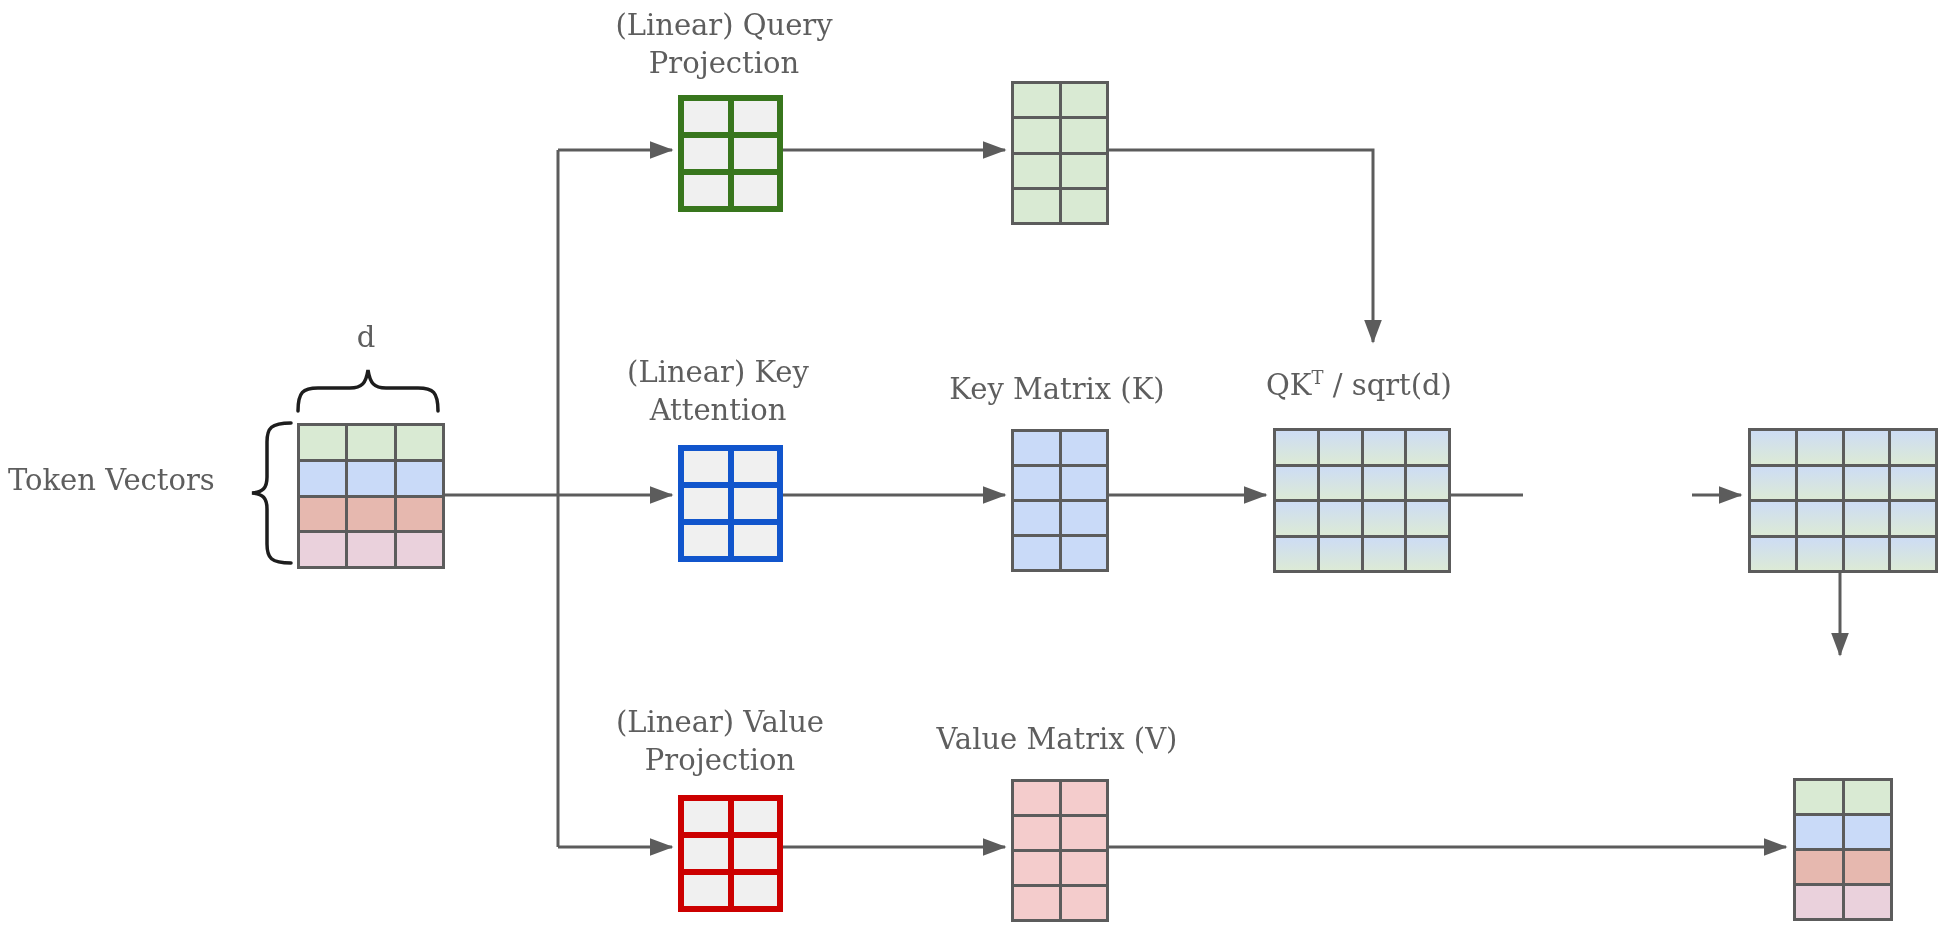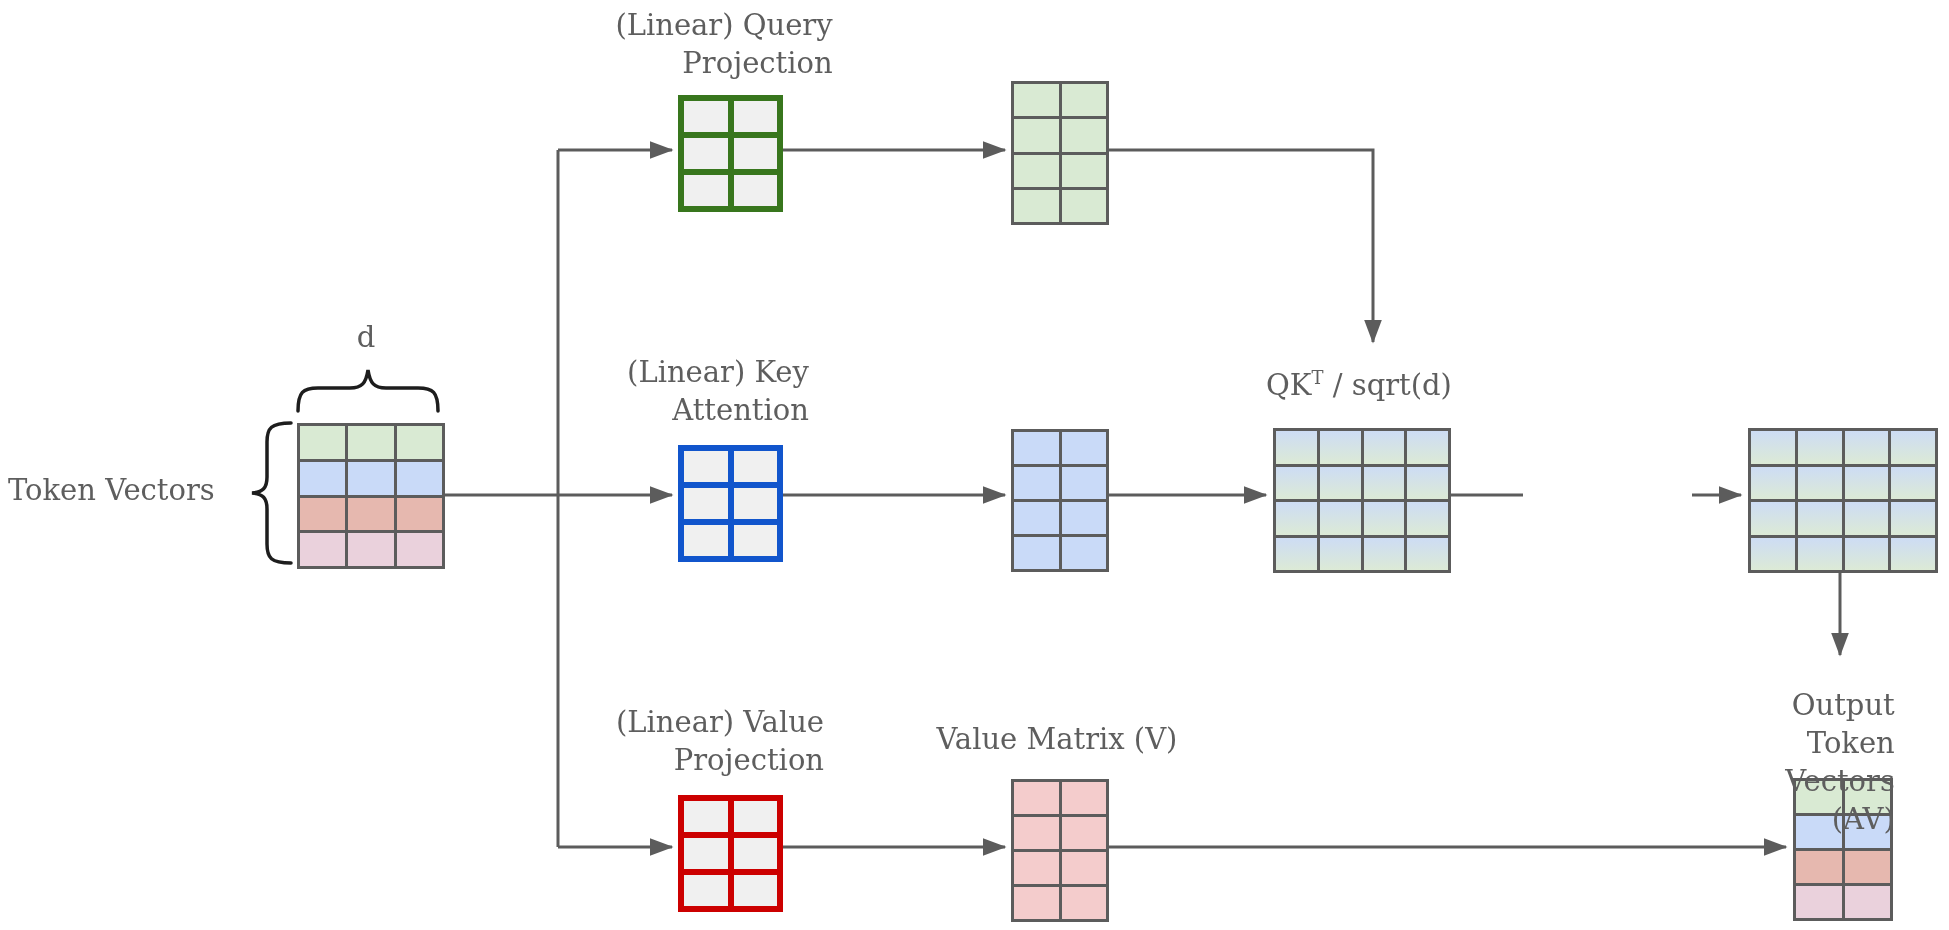--- a/index.html
+++ b/index.html
@@ -12,21 +12,21 @@
   }
   svg.wires{position:absolute;left:0;top:0;width:1949px;height:930px;}
   svg.wires .conn{stroke:var(--line,#5c5c5c);stroke-width:3;fill:none;}
   svg.wires .brace{stroke:var(--brace,#1d1d1d);stroke-width:3.5;fill:none;stroke-linecap:round;}
   #arrowhead path{fill:var(--line,#5c5c5c);}
 
   .label{
     position:absolute;
     color:var(--text,#5e5e5e);
     font-size:29px;line-height:38px;
-    white-space:pre-line;text-align:right;
+    white-space:pre-line;text-align:center;
     transform:translateX(-50%);
   }
   .label.left-align{transform:none;text-align:left;white-space:nowrap;}
 
   .matrix{
     position:absolute;
     display:grid;
   }
   .matrix.thin{padding:3px;gap:3px;}
   .matrix.thick{padding:6px;gap:6px;}
@@ -56,21 +56,21 @@
 
   #lbl-linq  {left:724px; top:6px;}
   #lbl-qmat  {left:1057px;top:18px;}
   #lbl-link  {left:718px; top:353px;}
   #lbl-kmat  {left:1057px;top:370px;}
   #lbl-qkt   {left:1359px;top:366px;}
   #lbl-attn  {left:1842px;top:336px;}
   #lbl-linv  {left:720px; top:703px;}
   #lbl-vmat  {left:1057px;top:720px;}
   #lbl-out   {left:1840px;top:686px;}
-  #lbl-token {left:8px;   top:471px;}
+  #lbl-token {left:8px;   top:461px;}
   #lbl-d     {left:366px; top:318px;}
 </style>
 </head>
 <body>
 
 <div class="canvas">
 
   <svg class="wires">
     <defs>
       <marker id="arrowhead" markerUnits="strokeWidth" markerWidth="8" markerHeight="6" refX="7.5" refY="3" orient="auto">
@@ -226,20 +226,19 @@
       <div class="cell" style="background: rgb(234, 209, 220);"></div>
     </div>
 
 
   <div class="label left-align" id="lbl-token">Token Vectors</div>
   <div class="label" id="lbl-d">d</div>
   <div class="label" id="lbl-linq">(Linear) Query
 Projection</div>
   <div class="label" id="lbl-link">(Linear) Key
 Attention</div>
+  <div class="label" id="lbl-kmat">Key Matrix (K)</div>
   <div class="label" id="lbl-qkt"><span>QK</span><sup class="t">T</sup><span> / sqrt(d)</span></div>
   <div class="label" id="lbl-linv">(Linear) Value
 Projection</div>
   <div class="label" id="lbl-vmat">Value Matrix (V)</div>
-  <div class="label" id="lbl-out">Output Token
-Vectors (AV)</div>
 
 </div>
 
 </body></html>

